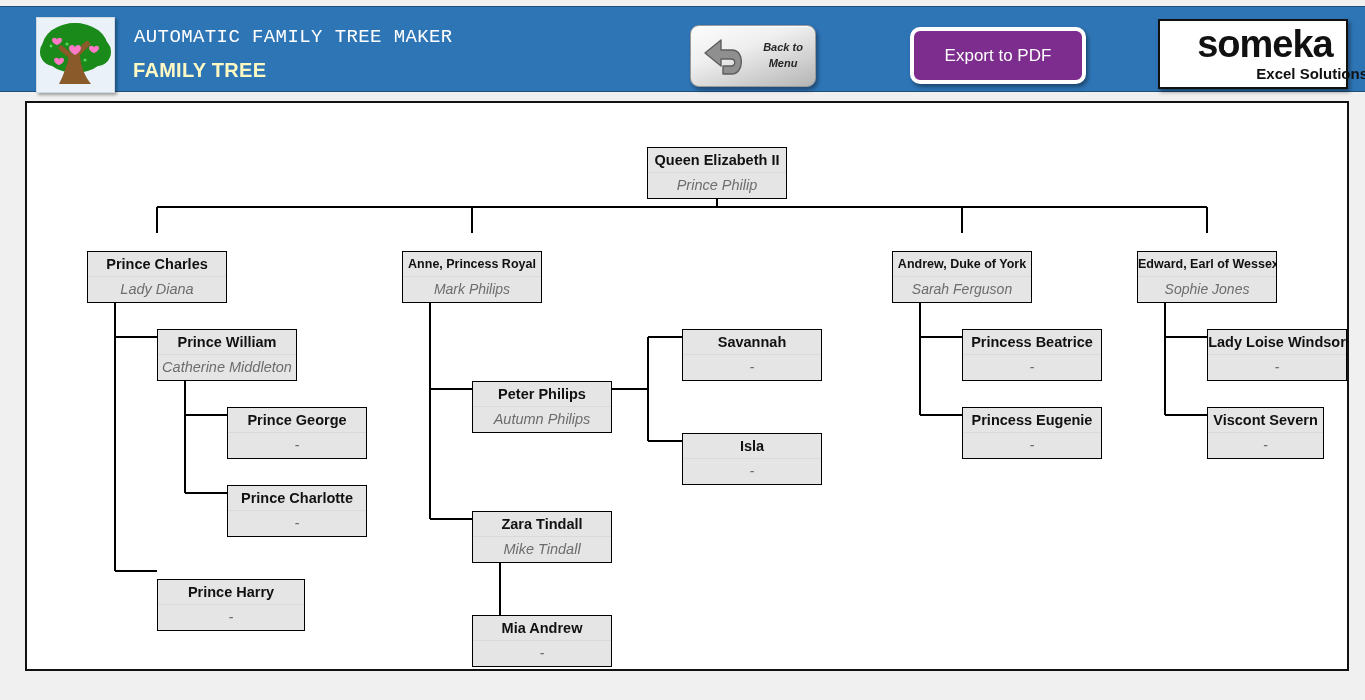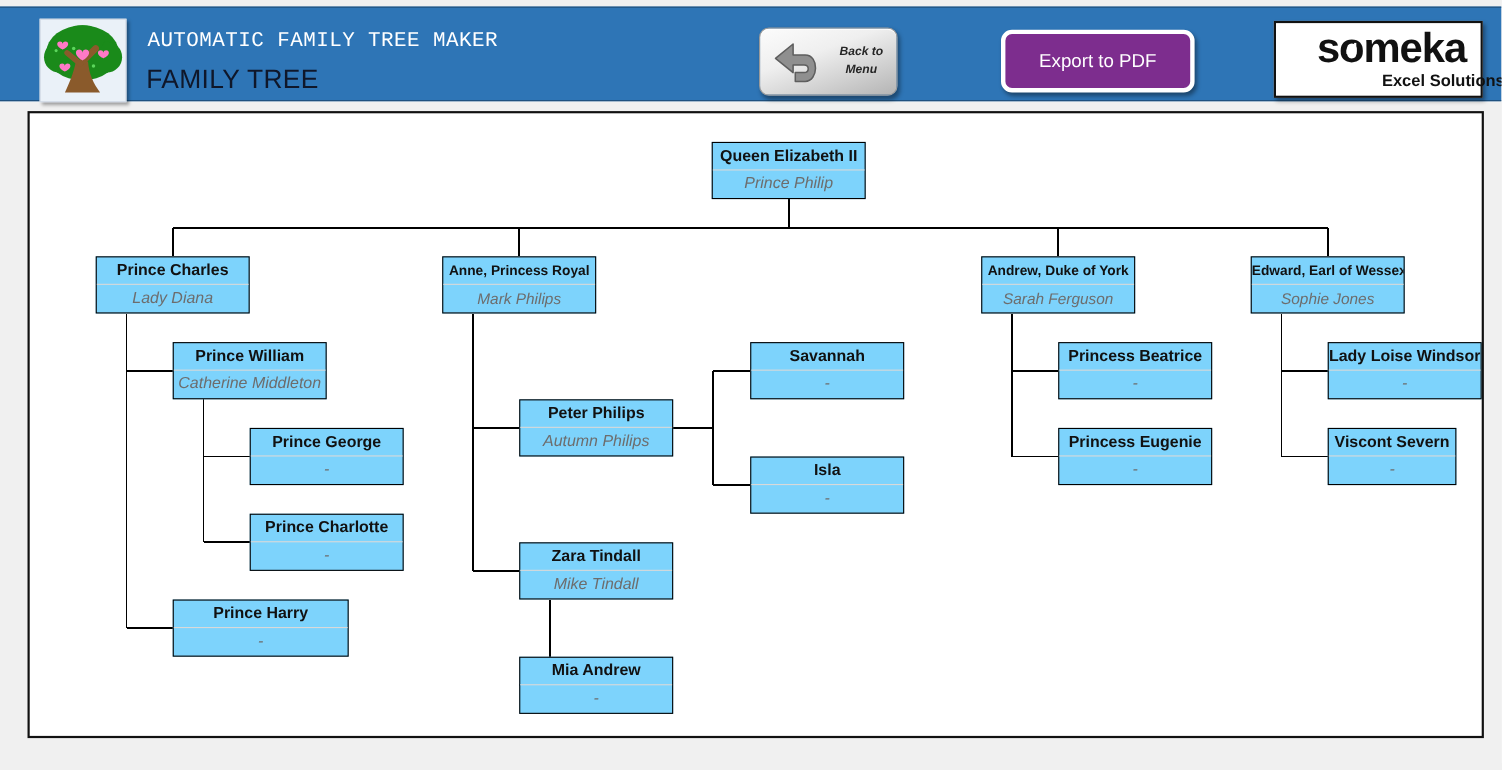--- a/index.html
+++ b/index.html
@@ -24,21 +24,21 @@
     box-shadow: 2px 2px 3px rgba(0,0,0,.35);
   }
   #logo-tile svg { display:block; }
   #brand-line-1 {
     position: absolute; left: 134px; top: 19px;
     color: #ffffff; font-size: 19px; letter-spacing: .4px;
     font-family: Liberation Mono, monospace; white-space: nowrap;
   }
   #brand-line-2 {
     position: absolute; left: 133px; top: 52px;
-    color: #0f172a; font-size: 24px; font-weight: normal; letter-spacing: .3px;
+    color: #fef9c3; font-size: 20px; font-weight: bold; letter-spacing: .3px;
     white-space: nowrap;
   }
 
   
   #back-btn {
     position: absolute; left: 690px; top: 18px; width: 126px; height: 62px;
     border-radius: 9px;
     background: linear-gradient(160deg,#fcfcfc 0%, #efefef 38%, #cfcfcf 72%, #b4b4b4 100%);
     border: 1px solid #9a9a9a;
     box-shadow: 2px 3px 4px rgba(0,0,0,.38), inset 0 1px 0 #ffffff;
@@ -85,22 +85,23 @@
   #canvas {
     position: absolute; left: 25px; top: 101px; width: 1324px; height: 570px;
     background: #ffffff; border: 2px solid #111111;
   }
   #tree-svg { position: absolute; left: 0; top: 0; }
 
   
   .node {
     position: absolute;
     border: 1px solid #000000;
-    background: #7dd3fc;
+    background: #e5e5e5;
     z-index: 5;
+    margin-top: 18px;
   }
   .node .name {
     height: 25px; line-height: 25px;
     font-weight: bold; font-size: 14.5px; color: #111111;
     text-align: center; white-space: nowrap; overflow: hidden;
     border-bottom: 1px solid #d9d9d9;
   }
   .node .spouse {
     height: 25px; line-height: 25px;
     font-style: italic; font-size: 14.5px; color: #6d6d6d;
@@ -213,21 +214,21 @@
           <div class="spouse">Sarah Ferguson</div>
         </div>
         <div class="node small" style="left: 1110px; top: 130px; width: 140px;">
           <div class="name">Edward, Earl of Wessex</div>
           <div class="spouse">Sophie Jones</div>
         </div>
         <div class="node" style="left: 130px; top: 208px; width: 140px;">
           <div class="name">Prince William</div>
           <div class="spouse">Catherine Middleton</div>
         </div>
-        <div class="node" style="left: 130px; top: 442px; width: 160px;">
+        <div class="node" style="left: 130px; top: 458px; width: 148px;">
           <div class="name">Prince Harry</div>
           <div class="spouse">-</div>
         </div>
         <div class="node" style="left: 200px; top: 286px; width: 140px;">
           <div class="name">Prince George</div>
           <div class="spouse">-</div>
         </div>
         <div class="node" style="left: 200px; top: 364px; width: 140px;">
           <div class="name">Prince Charlotte</div>
           <div class="spouse">-</div>

